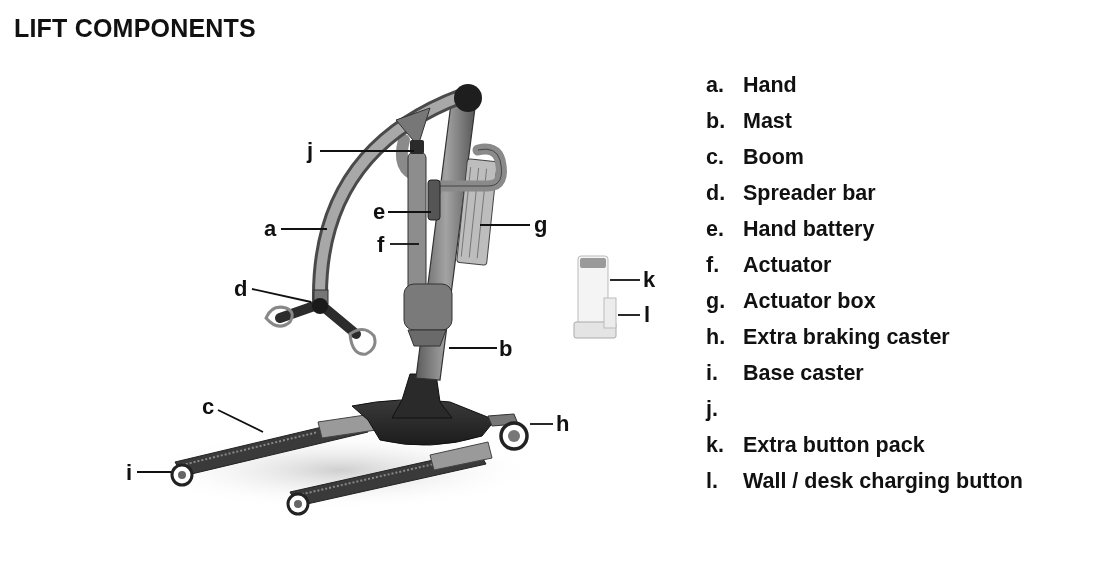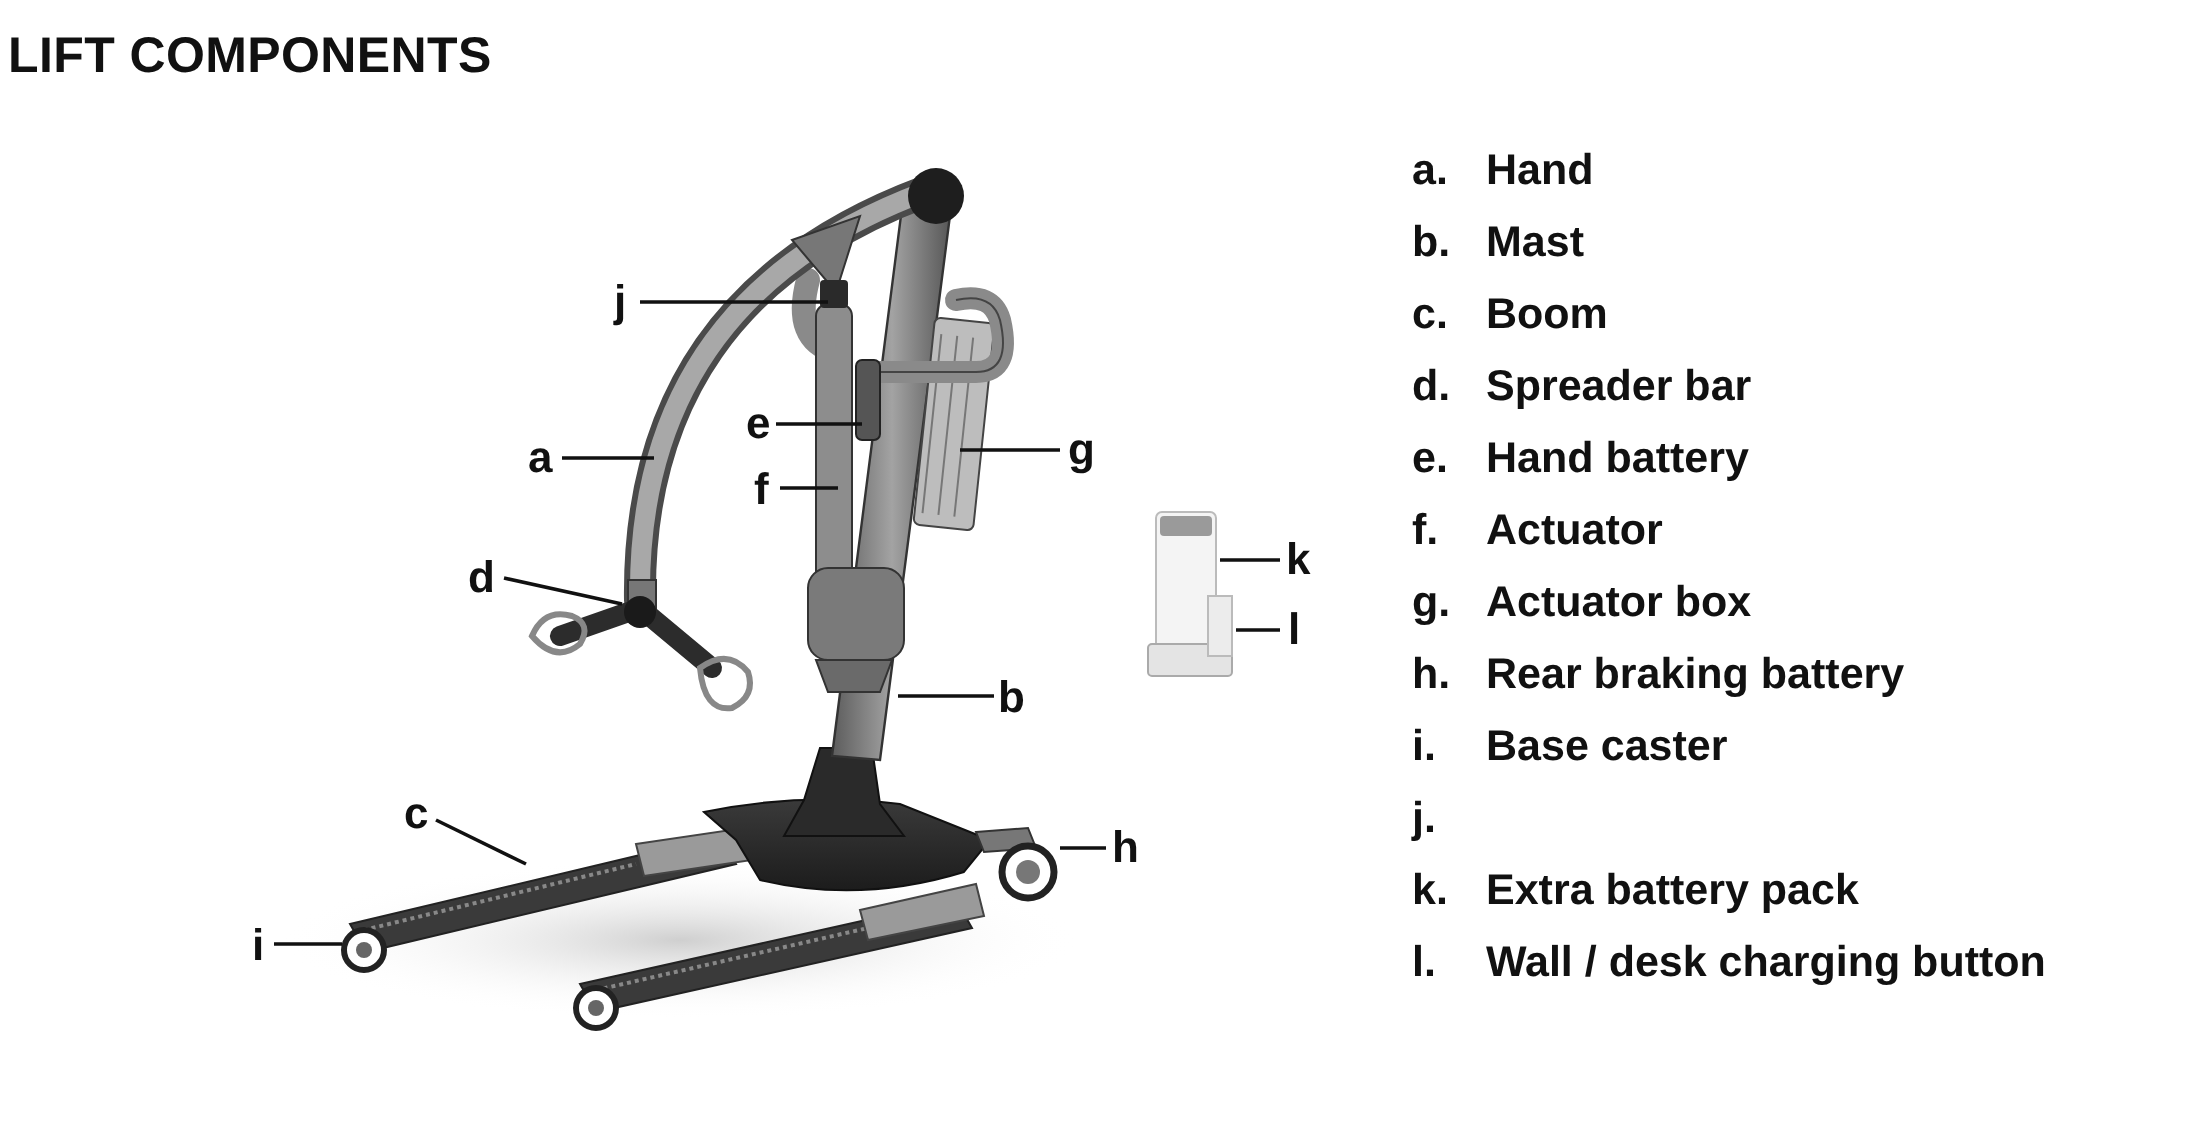--- a/index.html
+++ b/index.html
@@ -1,18 +1,18 @@
 <!DOCTYPE html>
 <html><head>
 <meta charset="utf-8">
 <style>
   html, body { margin: 0; padding: 0; background: #ffffff; }
   body { width: 1100px; height: 561px; position: relative; overflow: hidden;
          font-family: "Liberation Sans", "DejaVu Sans", sans-serif; color: #111; }
-  .title { position: absolute; left: 4px; top: 14px; font-size: 25px; font-weight: bold; letter-spacing: 0.2px; }
+  .title { position: absolute; left: 14px; top: 14px; font-size: 25px; font-weight: bold; letter-spacing: 0.2px; }
   .diagram { position: absolute; left: 0; top: 0; width: 700px; height: 561px; }
   .legend { position: absolute; left: 706px; top: 74px; width: 390px; }
   .legend-item { display: flex; font-size: 21.5px; font-weight: bold; line-height: 22px; margin-bottom: 14px; }
   .legend-item .letter { width: 37px; flex: 0 0 37px; }
   .legend-item .desc { flex: 1; }
   .legend-item.two-line { margin-bottom: 14px; }
   .callout-label { font-family: "Liberation Sans", sans-serif; font-weight: bold; font-size: 22px; fill: #111; }
 </style>
 </head>
 <body>
@@ -165,32 +165,32 @@
   <div class="legend-item">
     <span class="letter">f.</span>
     <span class="desc">Actuator</span>
   </div>
   <div class="legend-item">
     <span class="letter">g.</span>
     <span class="desc">Actuator box</span>
   </div>
   <div class="legend-item">
     <span class="letter">h.</span>
-    <span class="desc">Rear braking battery</span>
+    <span class="desc">Extra braking caster</span>
   </div>
   <div class="legend-item">
     <span class="letter">i.</span>
     <span class="desc">Base caster</span>
   </div>
   <div class="legend-item two-line">
     <span class="letter">j.</span>
     <span class="desc">
     </span>
   </div>
   <div class="legend-item">
     <span class="letter">k.</span>
-    <span class="desc">Extra battery pack</span>
+    <span class="desc">Extra button pack</span>
   </div>
   <div class="legend-item">
     <span class="letter">l.</span>
     <span class="desc">Wall / desk charging button</span>
   </div>
 </div>
 
 </body></html>

